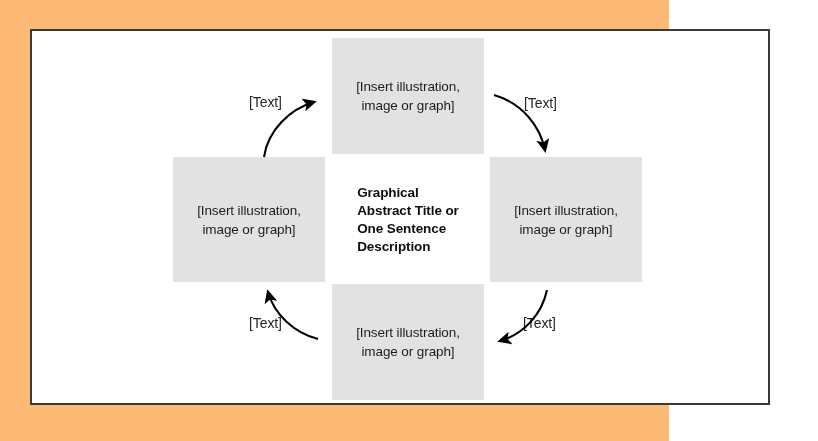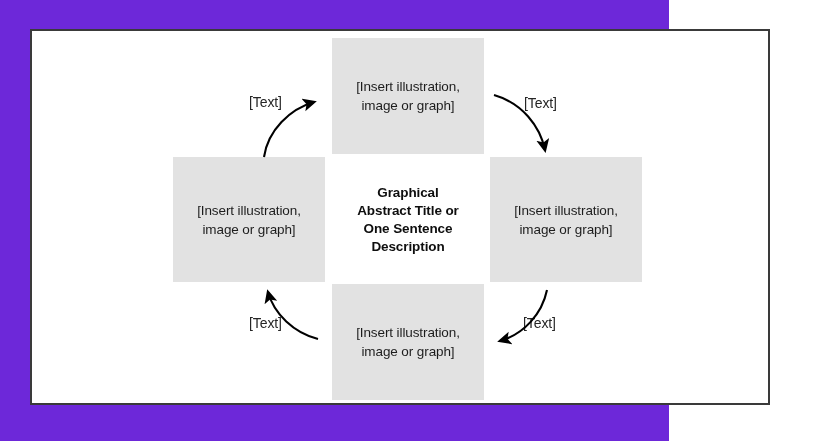--- a/index.html
+++ b/index.html
@@ -10,21 +10,21 @@
   body {
     width: 818px;
     height: 441px;
     font-family: "Liberation Sans", sans-serif;
     overflow: hidden;
   }
   #canvas {
     position: relative;
     width: 669px;
     height: 441px;
-    background: #6d28d9;
+    background: #fdba74;
   }
   
   #frame {
     position: absolute;
     left: 30px;
     top: 29px;
     width: 740px;
     height: 376px;
     border: 2px solid #3a3a3a;
     background: #ffffff;
@@ -55,21 +55,21 @@
   
   #center-title {
     position: absolute;
     left: 330px;
     top: 160px;
     width: 152px;
     height: 115px;
     display: flex;
     align-items: center;
     justify-content: center;
-    text-align: center;
+    text-align: left;
   }
   #center-title .title-text {
     font-size: 13.5px;
     line-height: 18px;
     font-weight: bold;
     color: #0e0e0e;
     white-space: pre-line;
     letter-spacing: -0.1px;
   }
 

